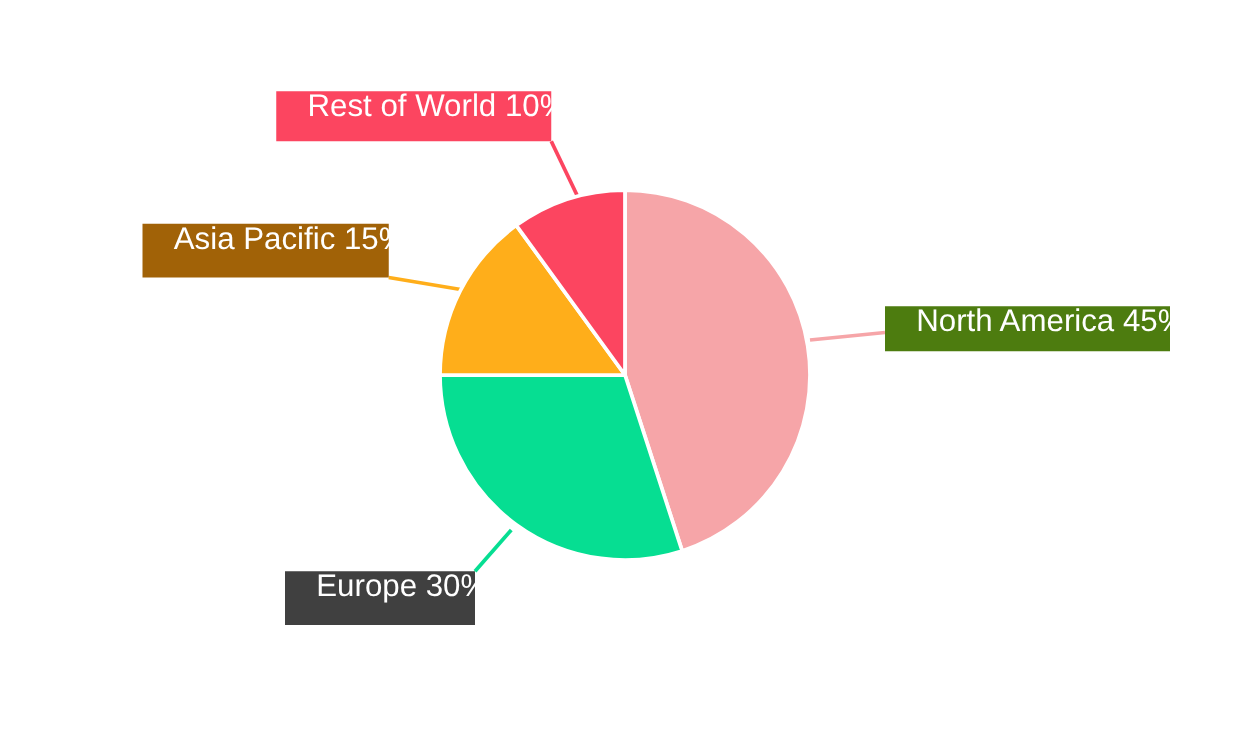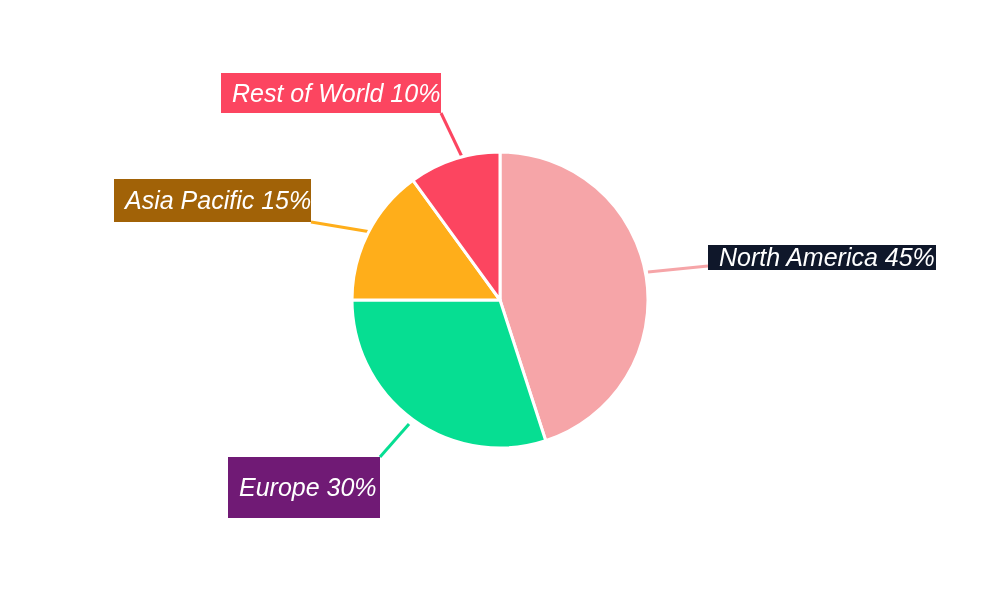--- a/index.html
+++ b/index.html
@@ -29,26 +29,25 @@
     stroke-linejoin: round;
   }
   .leader-line {
     fill: none;
     stroke-width: 3;
     stroke-linecap: butt;
   }
   .label-box {
     position: absolute;
     display: flex;
-    align-items: center;
+    align-items: flex-start;
     justify-content: flex-start;
     box-sizing: border-box;
-    padding: 0 11px;
+    padding: 0 25px;
     white-space: nowrap;
-    font-style: italic;
   }
   .label-text {
     color: #ffffff;
     font-size: 25px;
     font-family: "Liberation Sans", sans-serif;
     line-height: 1;
     letter-spacing: 0px;
   }
 </style>
 </head>
@@ -65,24 +64,24 @@
       </g>
     <g id="slices">
         <path d="M 500 300 L 500.00 152.00 A 148 148 0 0 1 545.73 440.76 Z" fill="#F6A5A8" class="slice-path" stroke="#ffffff"></path>
         <path d="M 500 300 L 545.73 440.76 A 148 148 0 0 1 352.00 300.00 Z" fill="#06DE92" class="slice-path" stroke="#ffffff"></path>
         <path d="M 500 300 L 352.00 300.00 A 148 148 0 0 1 413.01 180.27 Z" fill="#FFAE1A" class="slice-path" stroke="#ffffff"></path>
         <path d="M 500 300 L 413.01 180.27 A 148 148 0 0 1 500.00 152.00 Z" fill="#FC4560" class="slice-path" stroke="#ffffff"></path>
       </g>
   </svg>
 
   <div id="labels">
-      <div class="label-box" style="left: 708px; top: 245px; width: 228px; height: 25px; background: #0f172a;">
+      <div class="label-box" style="left: 708px; top: 245px; width: 228px; height: 36px; background: #4d7c0f;">
         <span class="label-text">North America 45%</span>
       </div>
-      <div class="label-box" style="left: 228px; top: 457px; width: 152px; height: 61px; background: #701a75;">
+      <div class="label-box" style="left: 228px; top: 457px; width: 152px; height: 43px; background: #404040;">
         <span class="label-text">Europe 30%</span>
       </div>
       <div class="label-box" style="left: 114px; top: 179px; width: 197px; height: 43px; background: #a16207;">
         <span class="label-text">Asia Pacific 15%</span>
       </div>
       <div class="label-box" style="left: 221px; top: 73px; width: 220px; height: 40px; background: rgb(252, 69, 96);">
         <span class="label-text">Rest of World 10%</span>
       </div>
     </div>
 

